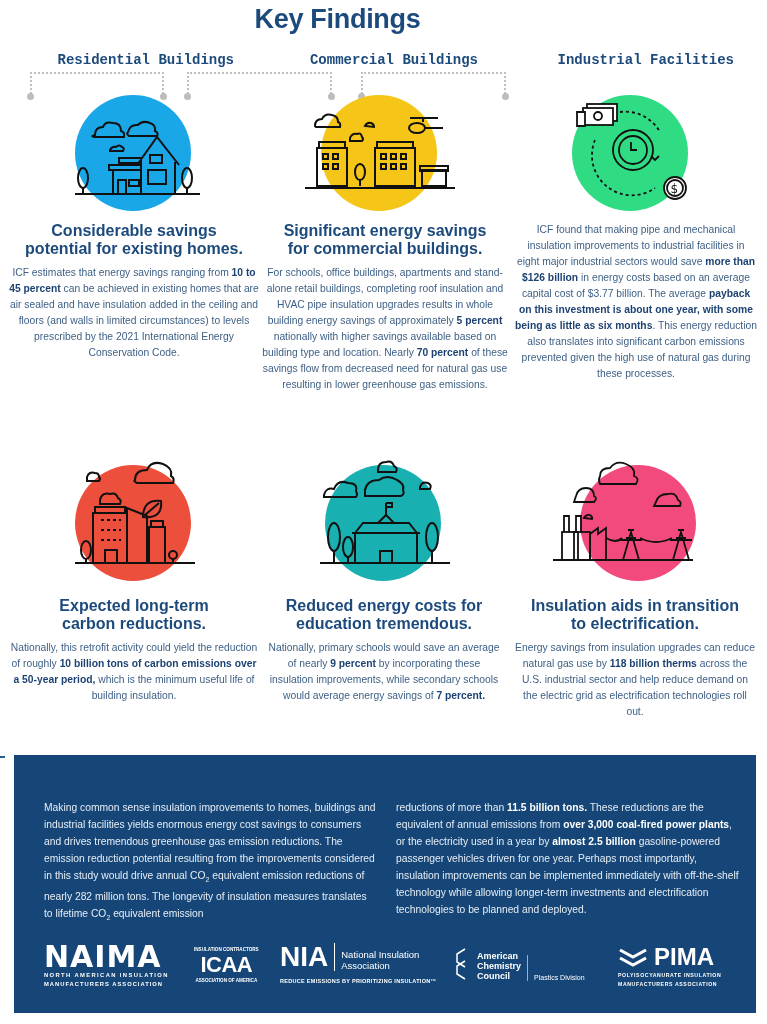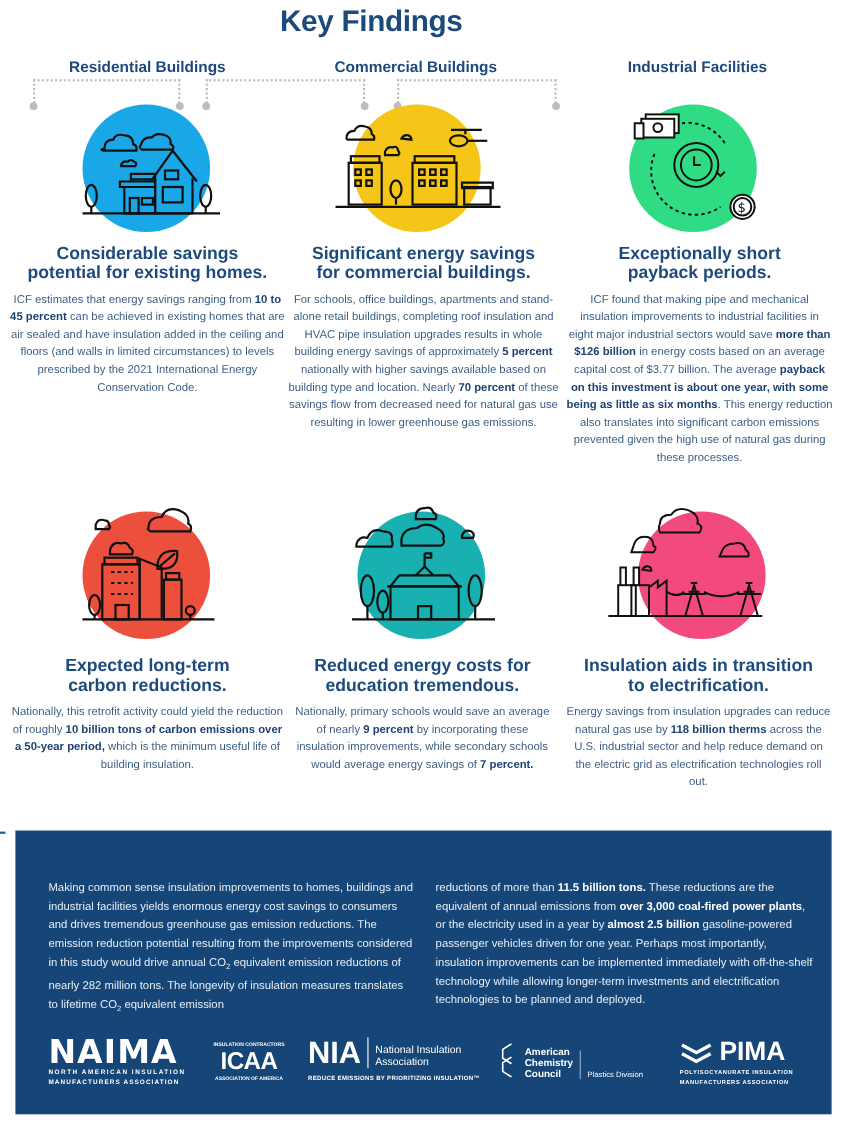--- a/index.html
+++ b/index.html
@@ -2,22 +2,22 @@
 <html><head>
 <meta charset="utf-8">
 <style>
   * { box-sizing: border-box; margin: 0; padding: 0; }
   html, body { width: 767px; height: 1024px; background: #ffffff; overflow: hidden; }
   body { font-family: "Liberation Sans", sans-serif; color: #1d4272; position: relative; }
 
   .title { position: absolute; top: 4px; left: 0; width: 675px; text-align: center;
            font-size: 27px; font-weight: bold; color: #1d4a7c; letter-spacing: -0.3px; }
 
-  .cat-label { position: absolute; top: 52px; width: 200px; text-align: center;
-               font-size: 14px; font-weight: bold; color: #1d4a7c; }
+  .cat-label { position: absolute; top: 52px; width: 200px; text-align: right;
+               font-size: 14px; font-weight: bold; color: #1d4a7c; font-family: Liberation Mono, monospace; }
   .bracket { position: absolute; top: 72px; height: 22px; border-top: 2px dotted #bfbfbf;
              border-left: 2px dotted #bfbfbf; border-right: 2px dotted #bfbfbf; }
   .bracket .dot { position: absolute; bottom: -6px; width: 7px; height: 7px; border-radius: 50%; background: #bdbdbd; }
   .bracket .dot.l { left: -5px; }
   .bracket .dot.r { right: -5px; }
 
   .circle { position: absolute; width: 116px; height: 116px; border-radius: 50%; }
   .icon-svg { position: absolute; overflow: visible; }
 
   .col { position: absolute; width: 250px; text-align: center; }
@@ -129,21 +129,20 @@
   <h2><span>Considerable savings</span><br><span>potential for existing homes.</span></h2>
   <p><span>ICF estimates that energy savings ranging from </span><b>10 to 45 percent</b><span> can be achieved in existing homes that are air sealed and have insulation added in the ceiling and floors (and walls in limited circumstances) to levels prescribed by the 2021 International Energy Conservation Code.</span></p>
 </div>
 
 <div class="col" style="left:260px;top:222px;width:250px;">
   <h2><span>Significant energy savings</span><br><span>for commercial buildings.</span></h2>
   <p><span>For schools, office buildings, apartments and stand-alone retail buildings, completing roof insulation and HVAC pipe insulation upgrades results in whole building energy savings of approximately </span><b>5 percent</b><span> nationally with higher savings available based on building type and location. Nearly </span><b>70 percent</b><span> of these savings flow from decreased need for natural gas use resulting in lower greenhouse gas emissions.</span></p>
 </div>
 
 <div class="col" style="left:515px;top:222px;width:242px;">
-  <h2><span>Exceptionally short</span><br><span>payback periods.</span></h2>
   <p><span>ICF found that making pipe and mechanical insulation improvements to industrial  facilities in eight major industrial sectors would save </span><b>more than $126 billion</b><span> in energy costs based on an average capital cost of $3.77 billion. The average </span><b>payback on this investment is about one year, with some being as little as six months</b><span>. This energy reduction also translates into significant carbon emissions prevented given the high use of natural gas during these processes.</span></p>
 </div>
 
 <div class="circle" style="left:75px;top:465px;background:#ec4f3c;"></div>
 <svg class="icon-svg" style="left:75px;top:455px;" width="140" height="115" viewBox="0 0 140 115" fill="none" stroke="#111" stroke-width="2">
   <path d="M12 22 q2-6 8-4 q4 0 4 4 q2 2 0 4 h-12z"></path>
     <path d="M60 25 q0-10 12-10 q4-10 16-6 q10 4 8 12 q4 2 2 7 h-36 q-4-2-2-3z"></path>
     <path d="M25 45 q2-8 10-6 q6-2 8 4 q4 2 2 6 h-20z"></path>
   <path d="M68 62 q0-18 18-16 q2 18-18 16z"></path>
     <path d="M70 60 l14 -12"></path>

